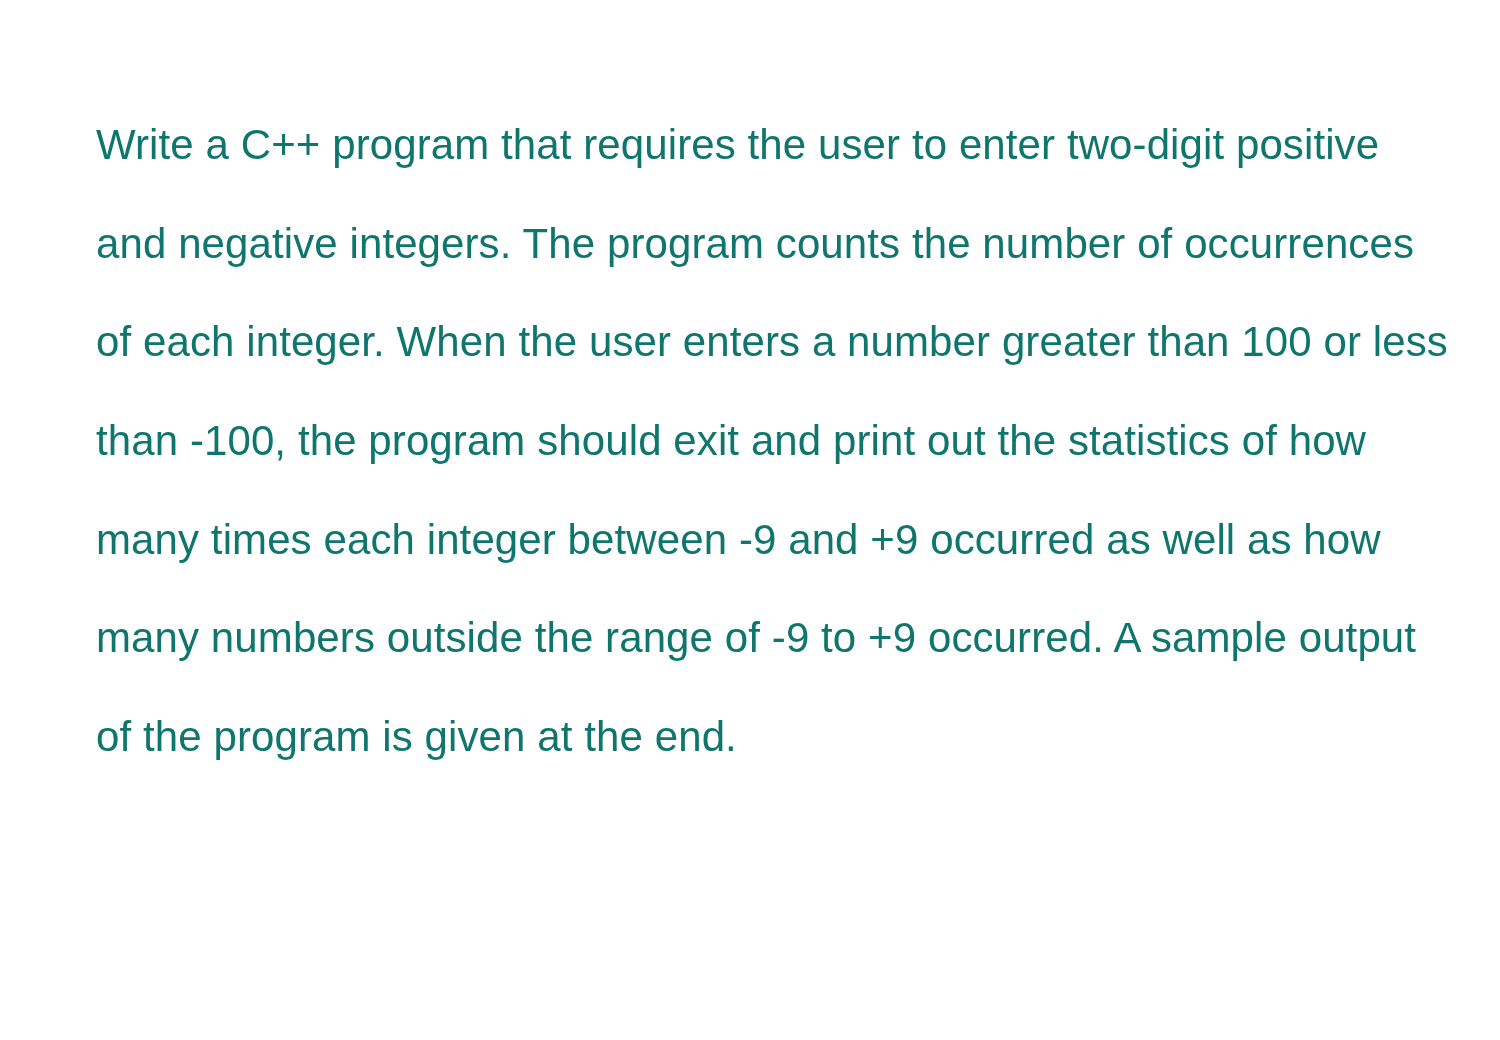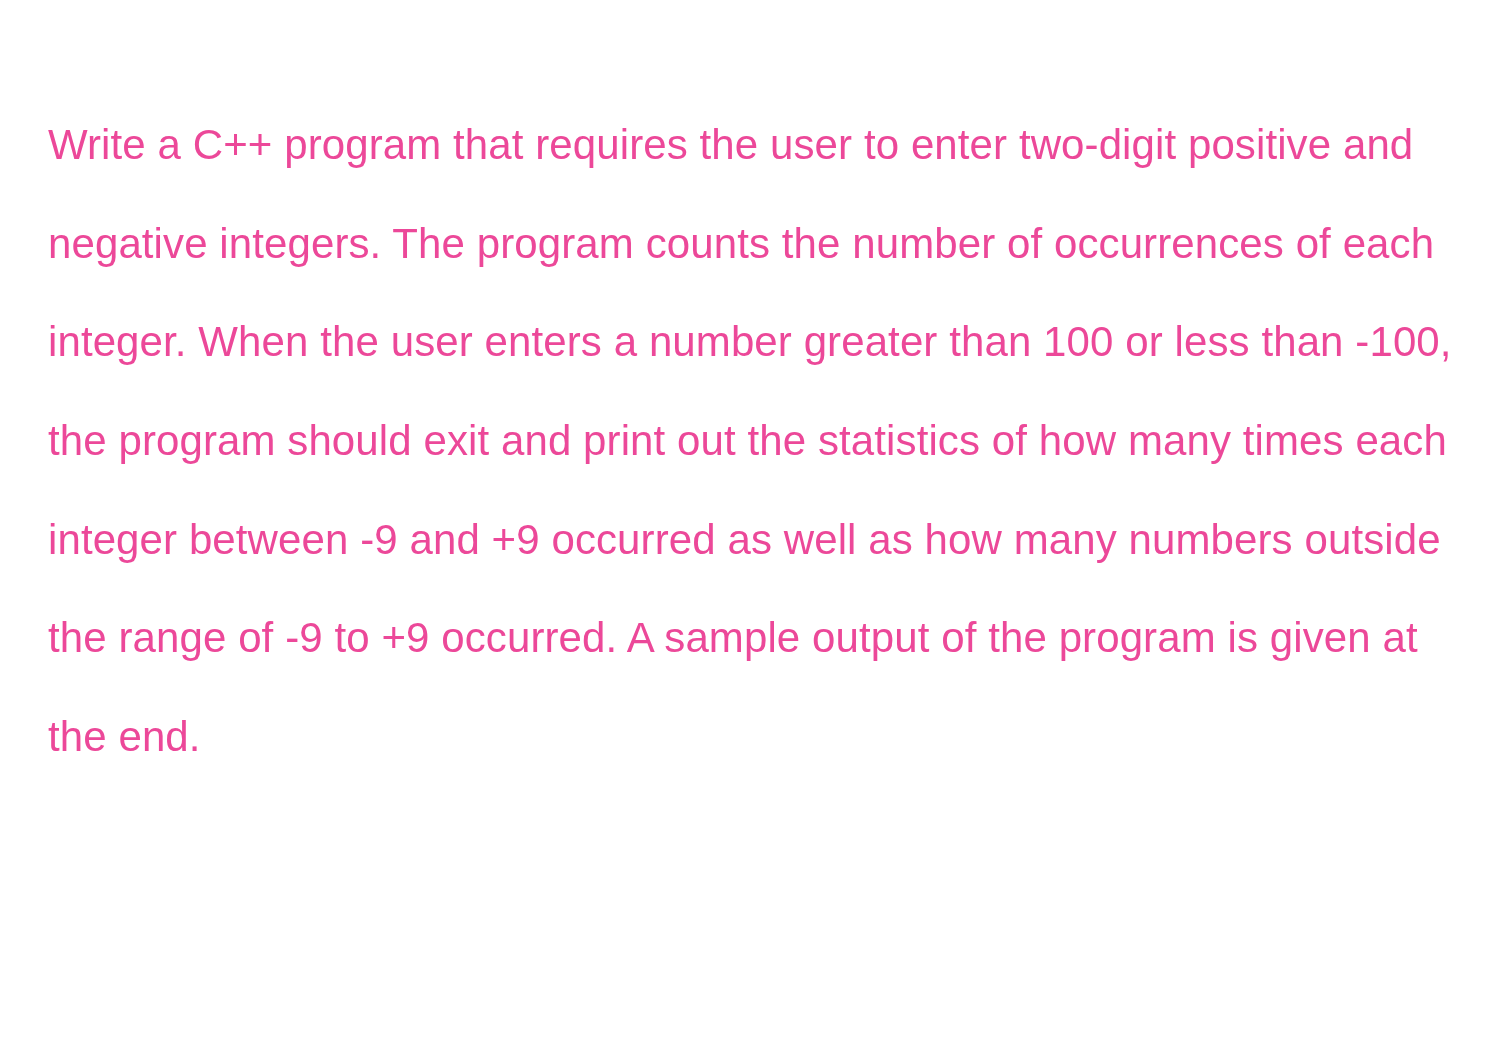--- a/index.html
+++ b/index.html
@@ -12,23 +12,24 @@
     overflow: hidden;
   }
   .page {
     padding: 54px 48px 48px 48px;
     box-sizing: border-box;
     width: 1500px;
   }
   .body-text {
     font-size: 42px;
     line-height: 2.35;
-    color: #ec4899;
+    color: #0f766e;
     letter-spacing: 0.1px;
     font-weight: 400;
+    margin-left: 48px;
   }
 </style>
 </head>
 <body>
 
 <div class="page">
   <p class="body-text">Write a C++ program that requires the user to enter two-digit positive and negative integers. The program counts the number of occurrences of each integer. When the user enters a number greater than 100 or less than -100, the program should exit and print out the statistics of how many times each integer between -9 and +9 occurred as well as how many numbers outside the range of -9 to +9 occurred. A sample output of the program is given at the end.</p>
 </div>
 
 </body></html>

